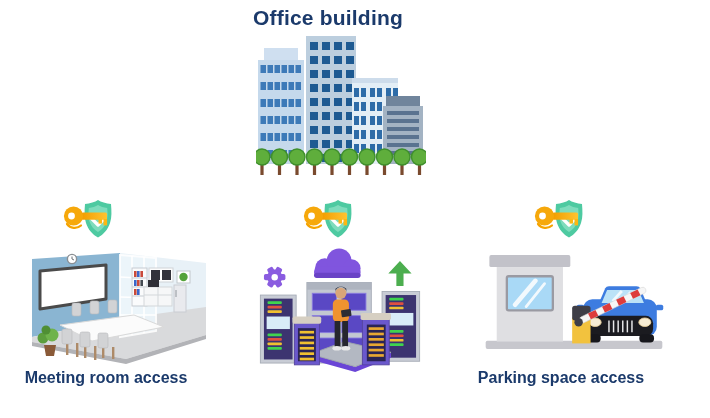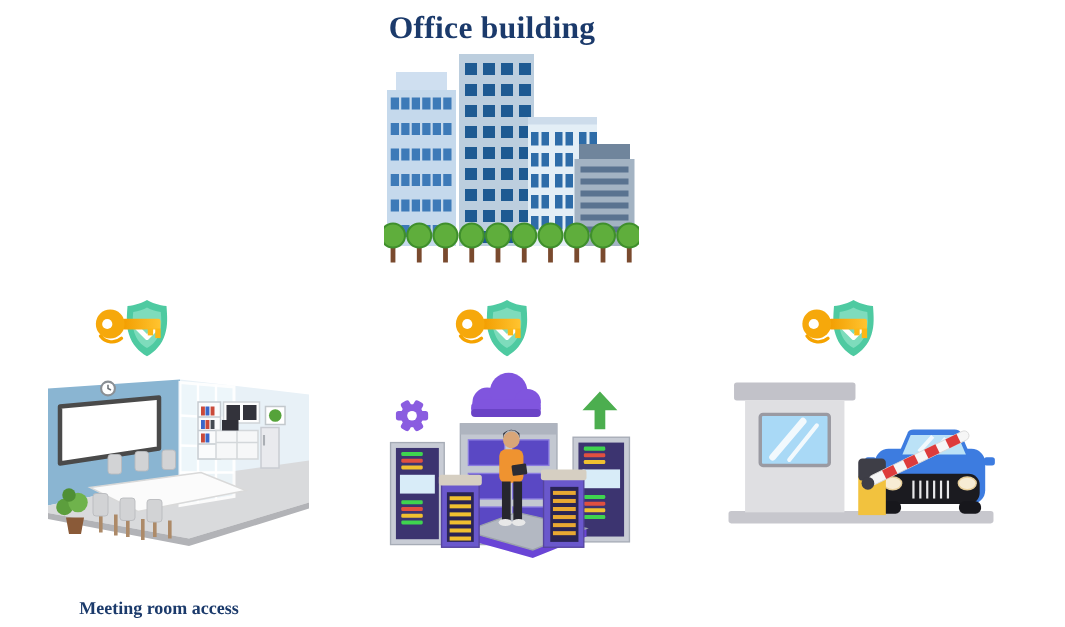--- a/index.html
+++ b/index.html
@@ -1,21 +1,21 @@
 <!DOCTYPE html>
 <html><head>
 <meta charset="utf-8">
 <style>
   html,body{margin:0;padding:0;background:#ffffff;}
   .canvas{position:relative;width:678px;height:418px;background:#ffffff;overflow:hidden;
-          font-family:Liberation Serif, serif;}
+          font-family:Liberation Sans, sans-serif;}
   .title{position:absolute;left:178px;top:6px;width:300px;text-align:center;
          color:#1b3a6b;font-size:21px;font-weight:700;letter-spacing:.2px;}
-  .col-label{position:absolute;top:398px;width:200px;text-align:center;
-         color:#1b3a6b;font-size:12px;font-weight:700;}
+  .col-label{position:absolute;top:369px;width:200px;text-align:center;
+         color:#1b3a6b;font-size:16px;font-weight:700;}
   .label-meeting{left:6px;}
   .label-server{left:237px;}
   .label-parking{left:461px;}
   svg{position:absolute;display:block;}
   .building-svg{left:256px;top:34px;}
   .icon-1{left:60px;top:193px;}
   .icon-2{left:300px;top:193px;}
   .icon-3{left:531px;top:193px;}
   .meeting-svg{left:16px;top:245px;}
   .server-svg{left:255px;top:236px;}
@@ -390,14 +390,15 @@
         <rect x="12" y="-3.5" width="9" height="7" fill="#dd3c3c"></rect>
         <rect x="29" y="-3.5" width="9" height="7" fill="#dd3c3c"></rect>
         <rect x="46" y="-3.5" width="9" height="7" fill="#dd3c3c"></rect>
         <rect x="63" y="-3.5" width="9" height="7" fill="#dd3c3c"></rect>
       </g>
       <circle cx="105" cy="81" r="4.6" fill="#3e3e47"></circle>
     </g>
   </svg>
 
   <div class="col-label label-meeting">Meeting room access</div>
+  <div class="col-label label-parking">Parking space access</div>
 
 </div>
 
 </body></html>

